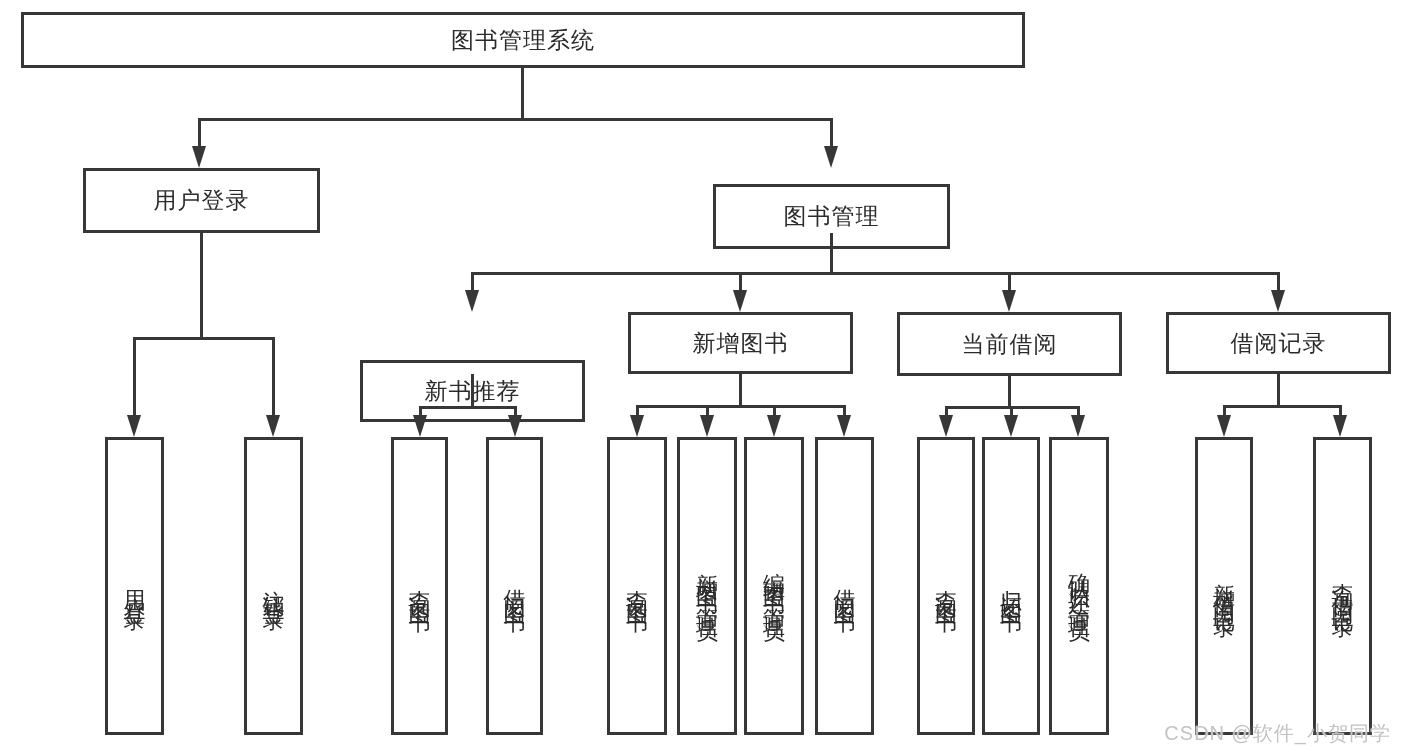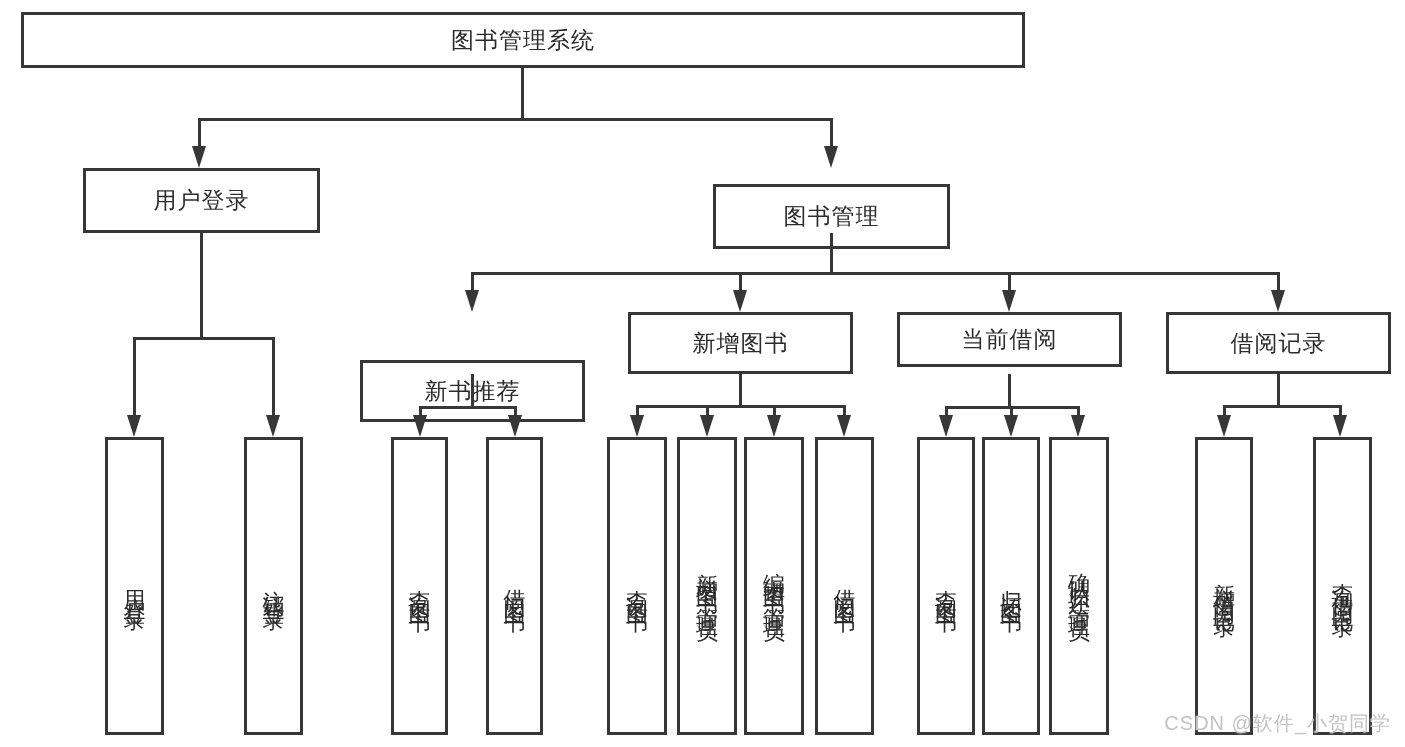--- a/index.html
+++ b/index.html
@@ -22,21 +22,21 @@
   }
   .hline,.vline{position:absolute;background:#373737;}
   .hline{height:3px;}
   .vline{width:3px;}
   .arrow{
     position:absolute;width:0;height:0;
     border-left:7px solid transparent;border-right:7px solid transparent;
     border-top:22px solid #373737;
   }
   .watermark{
-    position:absolute;right:14px;bottom:10px;font-size:20px;color:#c3c3c3;
+    position:absolute;right:14px;bottom:0;font-size:20px;color:#c3c3c3;
     letter-spacing:1px;z-index:5;text-shadow:0 0 2px #ffffff;
   }
 </style>
 </head>
 <body>
 
 <div id="stage">
 
   <div class="node" style="left:21px;top:12px;width:1004px;height:56px;">
     <span>图书管理系统</span>
@@ -73,21 +73,21 @@
   <div class="arrow" style="left:1002px;top:290px;"></div>
   <div class="vline" style="left:1277px;top:272px;height:18px;"></div>
   <div class="arrow" style="left:1271px;top:290px;"></div>
 
   <div class="node" style="left:360px;top:312px;width:225px;height:62px;margin-top:48px;">
     <span>新书推荐</span>
   </div>
   <div class="node" style="left:628px;top:312px;width:225px;height:62px;">
     <span>新增图书</span>
   </div>
-  <div class="node" style="left:897px;top:312px;width:225px;height:55px;">
+  <div class="node" style="left:897px;top:312px;width:225px;height:64px;">
     <span>当前借阅</span>
   </div>
   <div class="node" style="left:1166px;top:312px;width:225px;height:62px;">
     <span>借阅记录</span>
   </div>
 
   <div class="vline" style="left:471px;top:374px;height:32px;"></div>
   <div class="hline" style="left:419px;top:406px;width:98px;"></div>
   <div class="vline" style="left:419px;top:406px;height:9px;"></div>
   <div class="arrow" style="left:413px;top:415px;"></div>

